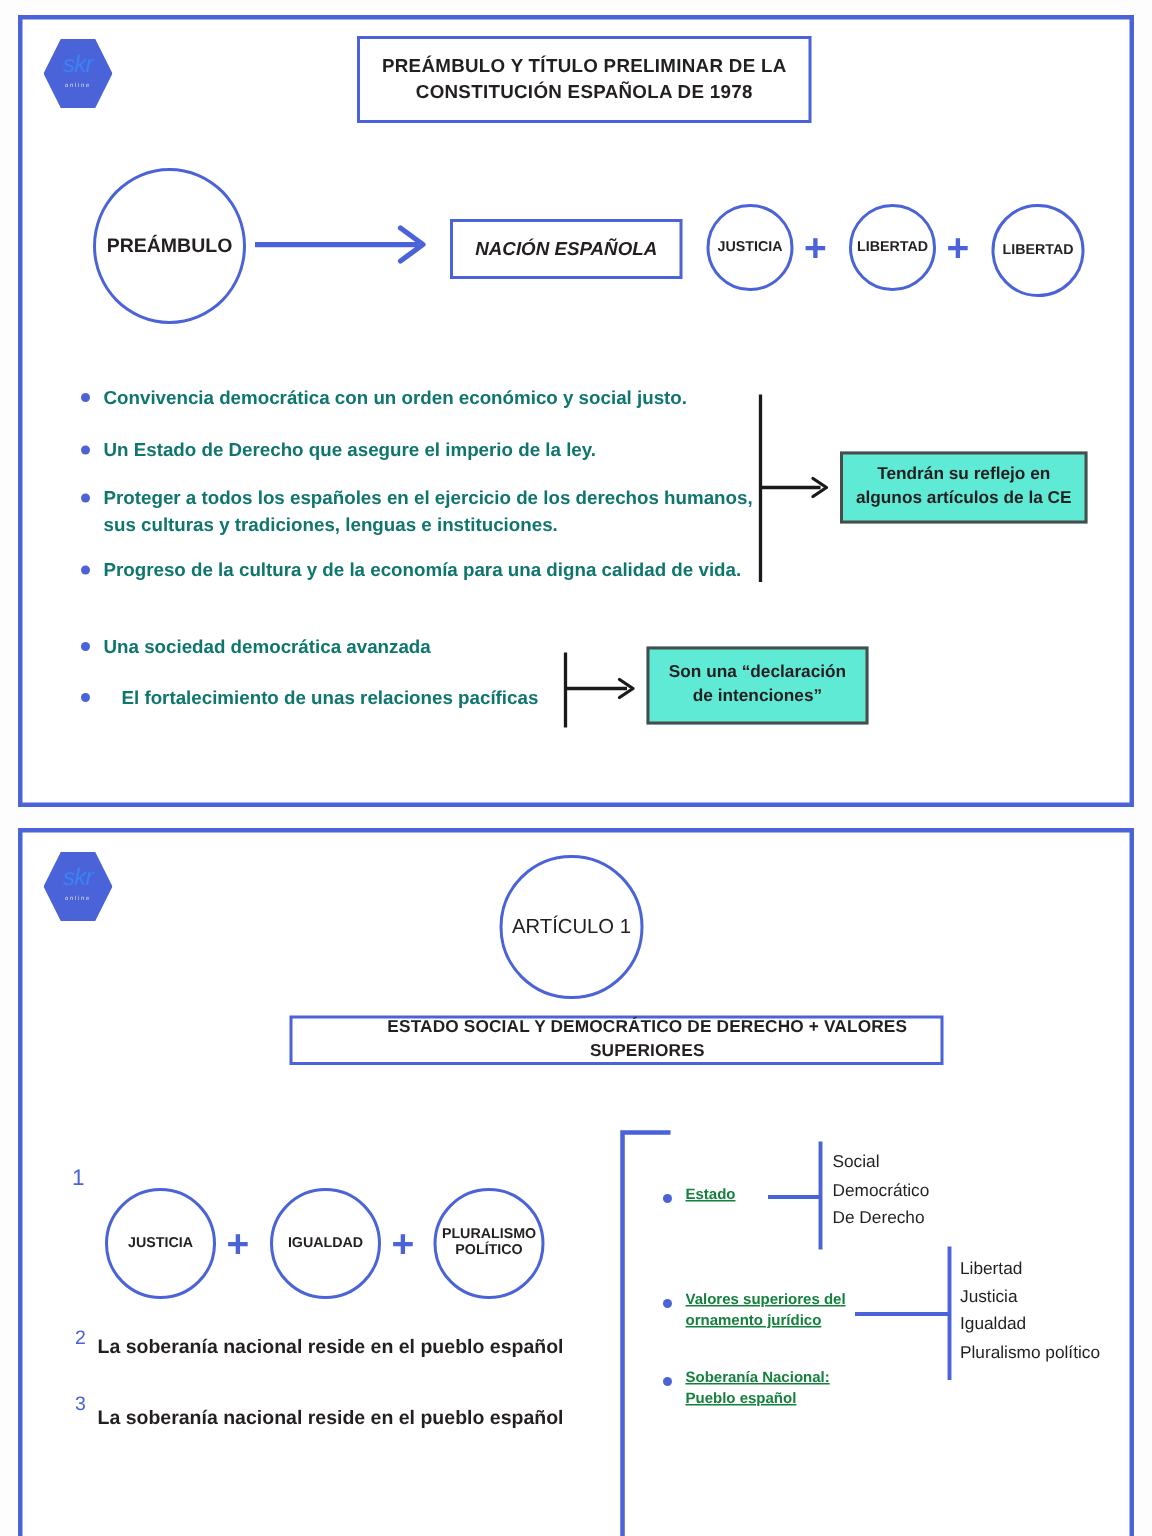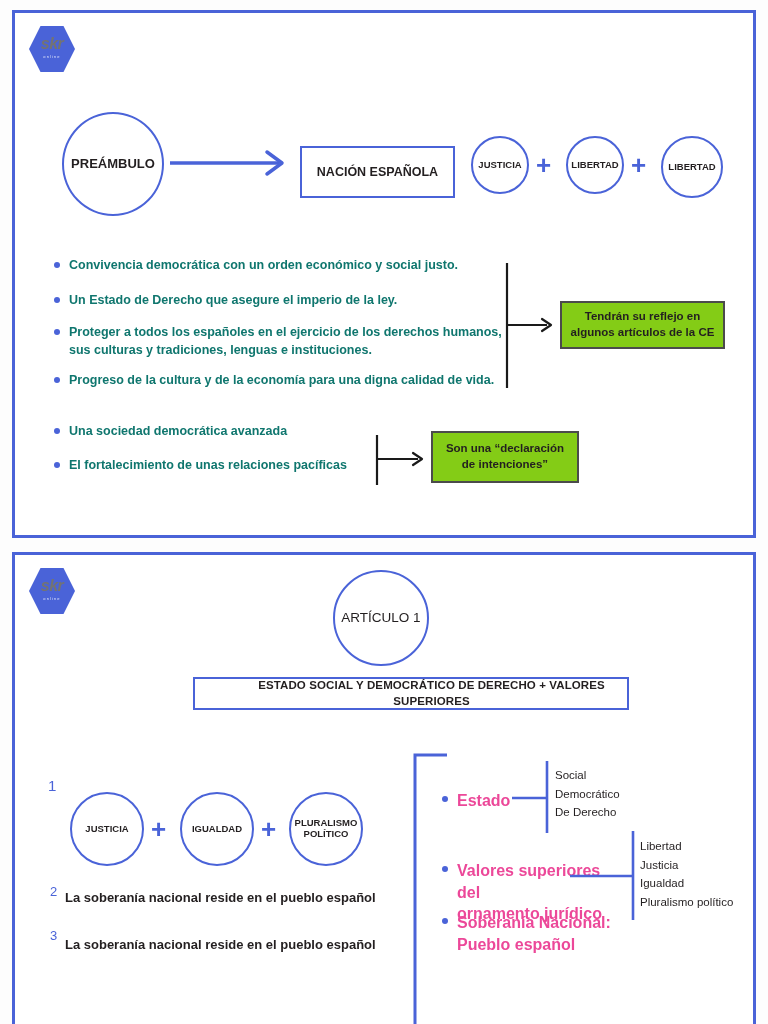--- a/index.html
+++ b/index.html
@@ -45,23 +45,23 @@
     width: 46px; height: 48px;
     background: #4a63d8;
     clip-path: polygon(25% 2%, 75% 2%, 100% 50%, 75% 98%, 25% 98%, 0% 50%);
     border-radius: 7px;
   }
   .logo .mark {
     position: absolute;
     left: 0; top: 10px;
     width: 46px;
     text-align: center;
-    color: #737373;
+    color: #3b82f6;
     font-size: 16px;
-    font-weight: 700;
+    font-weight: 400;
     font-style: italic;
     letter-spacing: -0.5px;
     font-family: "Liberation Sans", sans-serif;
   }
   .logo .sub {
     position: absolute;
     left: 0; top: 29px;
     width: 46px;
     text-align: center;
     color: #dfe4fb;
@@ -81,21 +81,21 @@
     justify-content: center;
     text-align: center;
     font-weight: 700;
     color: #231f20;
     line-height: 1.35;
   }
   .darkbox {
     position: absolute;
     box-sizing: border-box;
     border: 2.5px solid #4b4b4b;
-    background: #84cc16;
+    background: #5eead4;
     display: flex;
     align-items: center;
     justify-content: center;
     text-align: center;
     font-weight: 700;
     color: #231f20;
     line-height: 1.35;
   }
 
   
@@ -174,44 +174,47 @@
   .sublist {
     position: absolute;
     font-size: 11.5px;
     font-weight: 400;
     color: #231f20;
     line-height: 1.62;
     white-space: pre-line;
   }
   .leaf-label {
     position: absolute;
-    font-size: 16px;
-    font-weight: 700;
-    color: #ec4899;
+    font-size: 10px;
+    font-weight: 700;
+    color: #15803d;
     line-height: 1.35;
     white-space: pre-line;
+    text-decoration: underline;
   }
 </style>
 </head>
 <body>
 
 <div class="page">
 
   <div class="panel" id="panel-1">
 
     <div class="logo">
       <div class="hex"></div>
       <div class="mark">skr</div>
       <div class="sub">online</div>
     </div>
 
+    <div class="bluebox" id="p1-title" style="left:223px; top:11px; width:303px; height:58px; font-size:12.5px; letter-spacing:0.2px; white-space:pre-line;">PREÁMBULO Y TÍTULO PRELIMINAR DE LA
+CONSTITUCIÓN ESPAÑOLA DE 1978</div>
 
     <div class="circ" id="p1-preambulo" style="left:47px; top:99px; width:102px; height:104px; font-size:13px;">PREÁMBULO</div>
 
-    <div class="bluebox" id="p1-nacion" style="left:285px; top:133px; width:155px; height:52px; font-size:12.5px;">NACIÓN ESPAÑOLA</div>
+    <div class="bluebox" id="p1-nacion" style="left:285px; top:133px; width:155px; height:40px; font-size:12.5px;font-style:italic;">NACIÓN ESPAÑOLA</div>
 
     <div class="circ" style="left:456px; top:123px; width:58px; height:58px; font-size:9.5px;">JUSTICIA</div>
     <div class="plus" style="left:521px; top:139px;">+</div>
     <div class="circ" style="left:551px; top:123px; width:58px; height:58px; font-size:9.5px;">LIBERTAD</div>
     <div class="plus" style="left:616px; top:139px;">+</div>
     <div class="circ" style="left:646px; top:123px; width:62px; height:62px; font-size:9.5px;">LIBERTAD</div>
 
     <div class="bullet-row" style="left:39px; top:243px; width:440px;">
       <span class="dot"></span>
       <span class="btext">Convivencia democrática con un orden económico y social justo.</span>
@@ -230,21 +233,21 @@
 sus culturas y tradiciones, lenguas e instituciones.</span>
     </div>
 
     <div class="darkbox" id="p1-reflejo" style="left:545px; top:288px; width:165px; height:48px; font-size:11.5px; white-space:pre-line;">Tendrán su reflejo en
 algunos artículos de la CE</div>
 
     <div class="bullet-row" style="left:39px; top:409px; width:330px;">
       <span class="dot"></span>
       <span class="btext">Una sociedad democrática avanzada</span>
     </div>
-    <div class="bullet-row" style="left:39px; top:443px; width:330px;">
+    <div class="bullet-row" style="left:39px; top:443px; width:330px;gap:12px;">
       <span class="dot"></span>
       <span class="btext">El fortalecimiento de unas relaciones pacíficas</span>
     </div>
 
     <div class="darkbox" id="p1-declaracion" style="left:416px; top:418px; width:148px; height:52px; font-size:11.5px; white-space:pre-line;">Son una “declaración
 de intenciones”</div>
 
     <svg class="svg-layer" viewBox="0 0 744 528">
 
       <line x1="155" y1="150" x2="264" y2="150" stroke="#4a63d8" stroke-width="3.5"></line>

